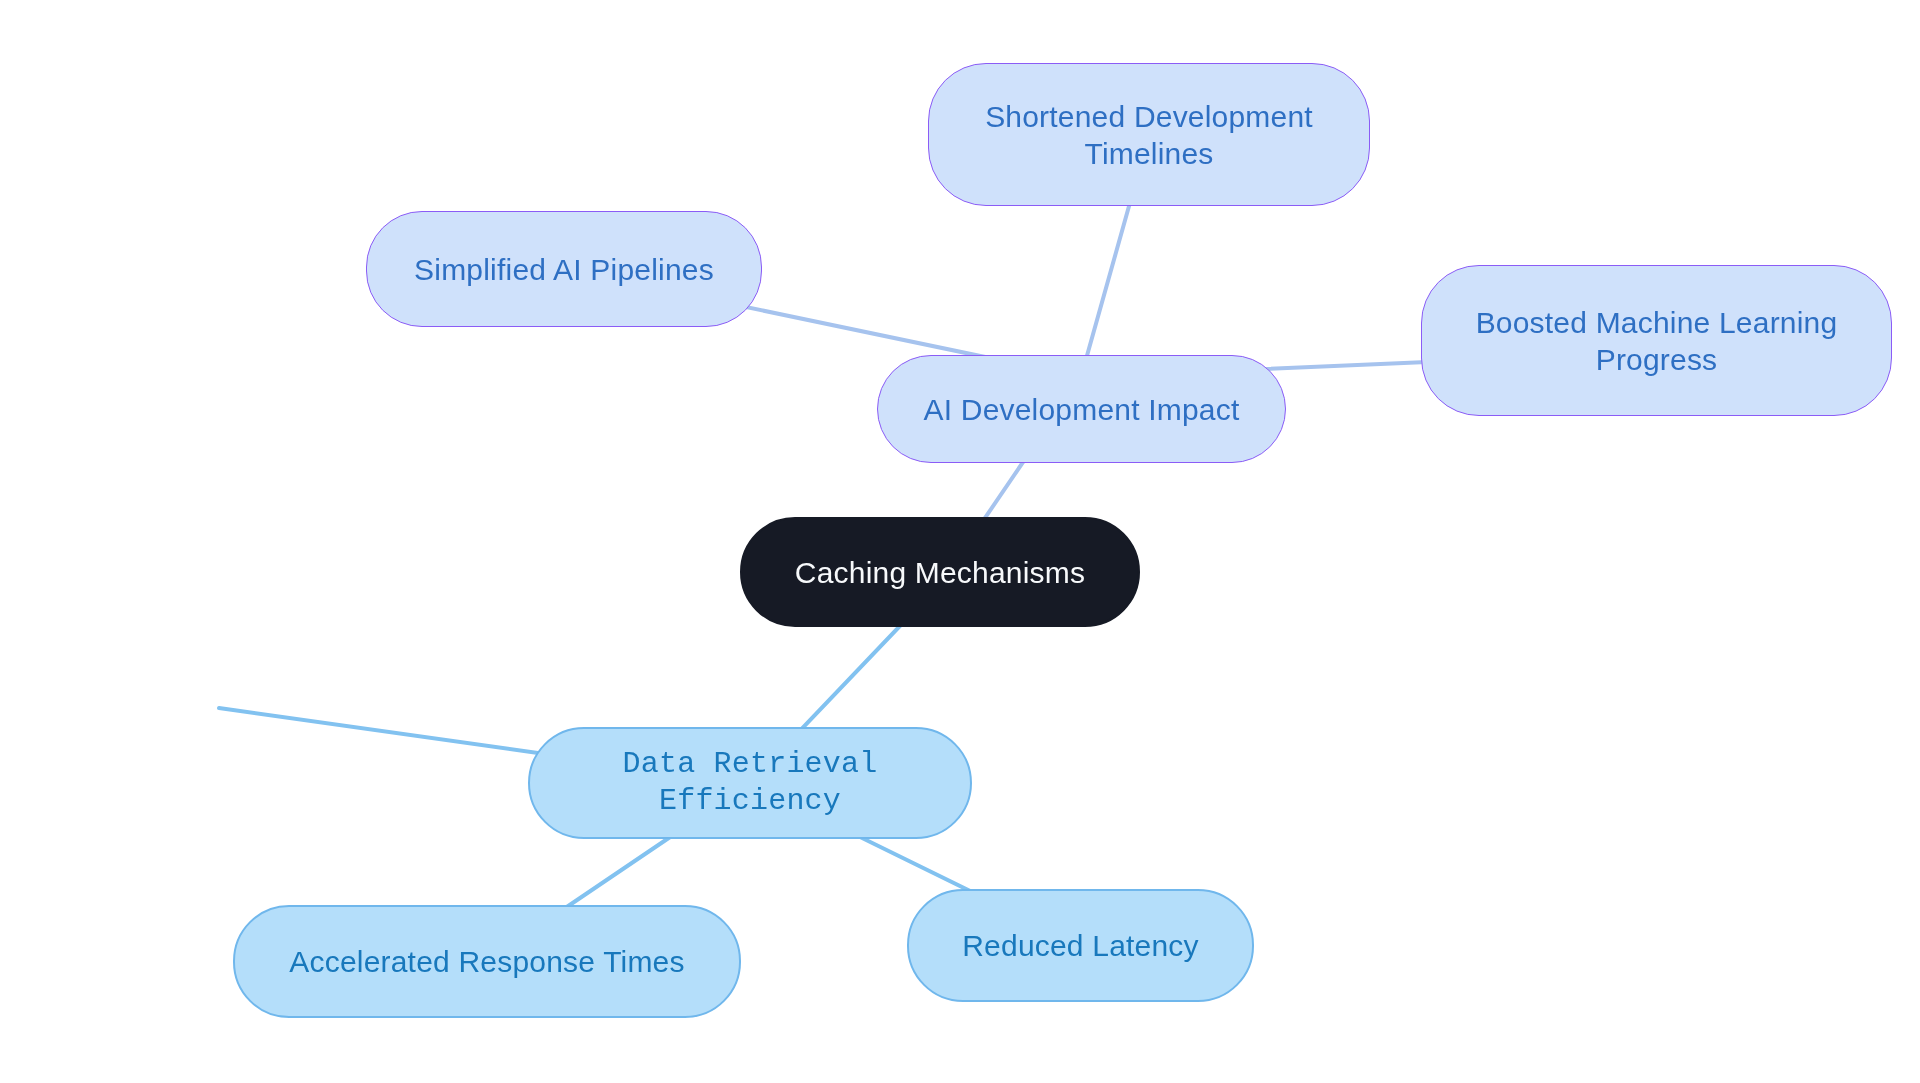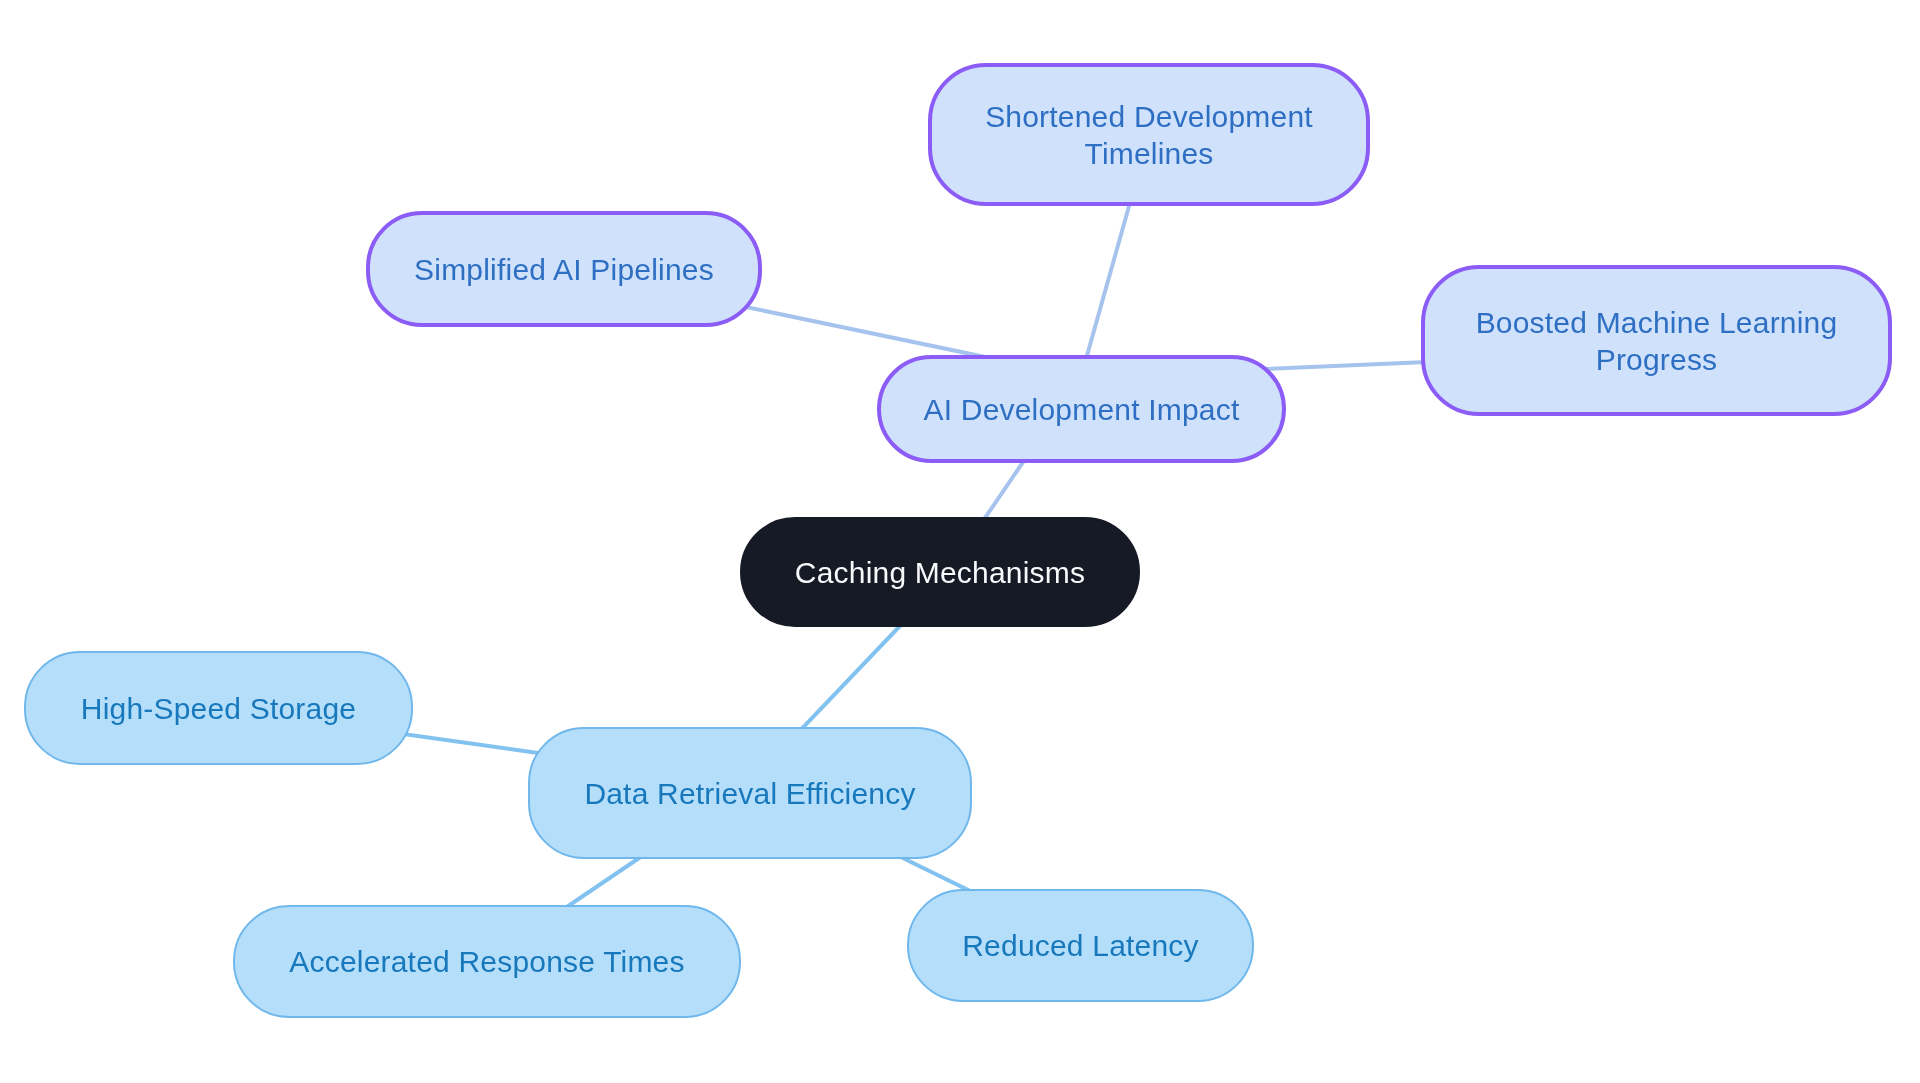--- a/index.html
+++ b/index.html
@@ -42,37 +42,37 @@
     cursor: default;
   }
   .node-root {
     background: #161a25;
     color: #f7f9fb;
     border: 2px solid #161a25;
     border-radius: 55px;
   }
   .branch-ai {
     background: #cfe1fb;
-    border: 4px solid #8b5cf6;
+    border: 1px solid #8b5cf6;
     color: #2e6fc3;
     border-radius: 56px;
   }
   .branch-data {
     background: #b4defa;
     border: 2px solid #70b7ec;
     color: #1878bc;
     border-radius: 56px;
   }
   
   .n-root        { left: 740px;  top: 517px; width: 400px; height: 110px; align-items: center; }
   .n-ai          { left: 877px;  top: 323px; width: 409px; height: 108px; margin-top: 32px; }
   .n-shortened   { left: 928px;  top: 63px;  width: 442px; height: 143px; padding: 0 30px; border-radius: 58px; }
   .n-simplified  { left: 366px;  top: 211px; width: 396px; height: 116px; }
   .n-boosted     { left: 1421px; top: 265px; width: 471px; height: 151px; padding: 0 30px; border-radius: 58px; }
-  .n-data        { left: 528px;  top: 727px; width: 444px; height: 132px; }
+  .n-data        { left: 528px;  top: 727px; width: 444px; height: 112px; font-family: Liberation Mono, monospace; }
   .n-storage     { left: 24px;   top: 651px; width: 389px; height: 114px; }
   .n-accelerated { left: 233px;  top: 905px; width: 508px; height: 113px; }
   .n-reduced     { left: 907px;  top: 889px; width: 347px; height: 113px; }
 </style>
 </head>
 <body>
 
 <div class="canvas">
 
   <svg class="edges" viewBox="0 0 1920 1083" xmlns="http://www.w3.org/2000/svg">
@@ -103,23 +103,20 @@
   </div>
 
   <div class="node branch-ai n-boosted">
     <span>Boosted Machine Learning Progress</span>
   </div>
 
   <div class="node branch-data n-data">
     <span>Data Retrieval Efficiency</span>
   </div>
 
-  <div class="node branch-data n-storage">
-    <span>High-Speed Storage</span>
-  </div>
 
   <div class="node branch-data n-accelerated">
     <span>Accelerated Response Times</span>
   </div>
 
   <div class="node branch-data n-reduced">
     <span>Reduced Latency</span>
   </div>
 
 </div>

